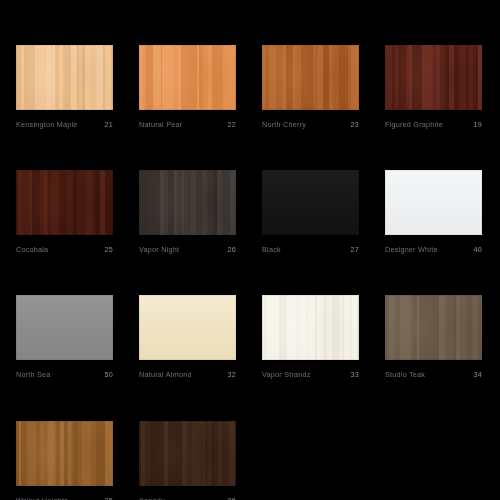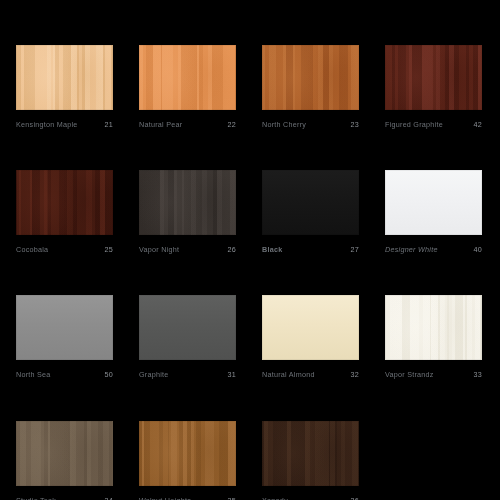--- a/index.html
+++ b/index.html
@@ -120,21 +120,21 @@
           <span class="swatch-code" style="color: rgb(138, 143, 149);">23</span>
         </div>
       </div>
       <div class="swatch-cell">
         <div class="swatch-chip" style="background: rgb(93, 36, 24);">
           <div class="grain" style="background-image: linear-gradient(90deg, rgb(93, 36, 24) 0%, rgb(93, 36, 24) 2.28%, rgb(93, 36, 24) 2.28%, rgb(93, 36, 24) 7.73%, rgb(63, 21, 13) 7.73%, rgb(63, 21, 13) 9.87%, rgb(93, 36, 24) 9.87%, rgb(93, 36, 24) 13.82%, rgb(63, 21, 13) 13.82%, rgb(63, 21, 13) 19.38%, rgb(63, 21, 13) 19.38%, rgb(63, 21, 13) 22%, rgb(93, 36, 24) 22%, rgb(93, 36, 24) 24.68%, rgb(121, 54, 42) 24.68%, rgb(121, 54, 42) 28%, rgb(63, 21, 13) 28%, rgb(63, 21, 13) 32.79%, rgb(63, 21, 13) 32.79%, rgb(63, 21, 13) 38.2%, rgb(121, 54, 42) 38.2%, rgb(121, 54, 42) 43.85%, rgb(121, 54, 42) 43.85%, rgb(121, 54, 42) 49.02%, rgb(93, 36, 24) 49.02%, rgb(93, 36, 24) 52.49%, rgb(121, 54, 42) 52.49%, rgb(121, 54, 42) 56.37%, rgb(93, 36, 24) 56.37%, rgb(93, 36, 24) 61.88%, rgb(63, 21, 13) 61.88%, rgb(63, 21, 13) 65.67%, rgb(121, 54, 42) 65.67%, rgb(121, 54, 42) 70.63%, rgb(63, 21, 13) 70.63%, rgb(63, 21, 13) 72.96%, rgb(63, 21, 13) 72.96%, rgb(63, 21, 13) 75.88%, rgb(93, 36, 24) 75.88%, rgb(93, 36, 24) 81.28%, rgb(93, 36, 24) 81.28%, rgb(93, 36, 24) 83.86%, rgb(63, 21, 13) 83.86%, rgb(63, 21, 13) 86.42%, rgb(93, 36, 24) 86.42%, rgb(93, 36, 24) 88.18%, rgb(93, 36, 24) 88.18%, rgb(93, 36, 24) 90.95%, rgb(63, 21, 13) 90.95%, rgb(63, 21, 13) 95.42%, rgb(121, 54, 42) 95.42%, rgb(121, 54, 42) 100%); opacity: 0.55;"></div>
           <div class="grain" style="background-image: radial-gradient(55% 120% at 32% 50%, rgba(121, 54, 42, 0.4) 0%, transparent 60%), radial-gradient(40% 130% at 72% 45%, rgba(63, 21, 13, 0.333) 0%, transparent 65%), linear-gradient(rgba(121, 54, 42, 0.133) 0%, transparent 35%, rgba(63, 21, 13, 0.133) 100%);"></div>
         </div>
         <div class="swatch-caption">
           <span class="swatch-name" style="color: rgb(109, 114, 120);">Figured Graphite</span>
-          <span class="swatch-code" style="color: rgb(138, 143, 149);">42</span>
+          <span class="swatch-code" style="color: rgb(138, 143, 149);">19</span>
         </div>
       </div>
       <div class="swatch-cell">
         <div class="swatch-chip" style="background: rgb(74, 29, 18);">
           <div class="grain" style="background-image: linear-gradient(90deg, rgb(48, 15, 9) 0%, rgb(48, 15, 9) 1.43%, rgb(74, 29, 18) 1.43%, rgb(74, 29, 18) 2.8%, rgb(99, 41, 27) 2.8%, rgb(99, 41, 27) 5.26%, rgb(74, 29, 18) 5.26%, rgb(74, 29, 18) 8.49%, rgb(74, 29, 18) 8.49%, rgb(74, 29, 18) 13.96%, rgb(99, 41, 27) 13.96%, rgb(99, 41, 27) 16.66%, rgb(48, 15, 9) 16.66%, rgb(48, 15, 9) 19.92%, rgb(48, 15, 9) 19.92%, rgb(48, 15, 9) 24.82%, rgb(74, 29, 18) 24.82%, rgb(74, 29, 18) 28.86%, rgb(99, 41, 27) 28.86%, rgb(99, 41, 27) 32.1%, rgb(74, 29, 18) 32.1%, rgb(74, 29, 18) 33.49%, rgb(48, 15, 9) 33.49%, rgb(48, 15, 9) 36.51%, rgb(74, 29, 18) 36.51%, rgb(74, 29, 18) 41.41%, rgb(74, 29, 18) 41.41%, rgb(74, 29, 18) 43.3%, rgb(74, 29, 18) 43.3%, rgb(74, 29, 18) 44.68%, rgb(48, 15, 9) 44.68%, rgb(48, 15, 9) 49.45%, rgb(48, 15, 9) 49.45%, rgb(48, 15, 9) 52.36%, rgb(74, 29, 18) 52.36%, rgb(74, 29, 18) 58.4%, rgb(48, 15, 9) 58.4%, rgb(48, 15, 9) 63.01%, rgb(74, 29, 18) 63.01%, rgb(74, 29, 18) 69.2%, rgb(74, 29, 18) 69.2%, rgb(74, 29, 18) 72.34%, rgb(99, 41, 27) 72.34%, rgb(99, 41, 27) 78.47%, rgb(74, 29, 18) 78.47%, rgb(74, 29, 18) 81.54%, rgb(48, 15, 9) 81.54%, rgb(48, 15, 9) 86.36%, rgb(99, 41, 27) 86.36%, rgb(99, 41, 27) 92.23%, rgb(48, 15, 9) 92.23%, rgb(48, 15, 9) 97.91%, rgb(48, 15, 9) 97.91%, rgb(48, 15, 9) 100%); opacity: 0.55;"></div>
           <div class="grain" style="background-image: radial-gradient(55% 120% at 32% 50%, rgba(99, 41, 27, 0.4) 0%, transparent 60%), radial-gradient(40% 130% at 72% 45%, rgba(48, 15, 9, 0.333) 0%, transparent 65%), linear-gradient(rgba(99, 41, 27, 0.133) 0%, transparent 35%, rgba(48, 15, 9, 0.133) 100%);"></div>
         </div>
         <div class="swatch-caption">
           <span class="swatch-name" style="color: rgb(109, 114, 120); text-align: center;">Cocobala</span>
           <span class="swatch-code" style="color: rgb(138, 143, 149);">25</span>
@@ -148,49 +148,40 @@
         <div class="swatch-caption">
           <span class="swatch-name" style="color: rgb(109, 114, 120);">Vapor Night</span>
           <span class="swatch-code" style="color: rgb(138, 143, 149);">26</span>
         </div>
       </div>
       <div class="swatch-cell">
         <div class="swatch-chip" style="background: rgb(23, 23, 23);">
           <div class="grain" style="background-image: linear-gradient(rgb(29, 29, 29) 0%, rgb(23, 23, 23) 45%, rgb(17, 17, 17) 100%); opacity: 0.85;"></div>
         </div>
         <div class="swatch-caption">
-          <span class="swatch-name" style="color: rgb(109, 114, 120); font-weight: bold;">Black</span>
+          <span class="swatch-name" style="color: rgb(109, 114, 120);">Black</span>
           <span class="swatch-code" style="color: rgb(138, 143, 149);">27</span>
         </div>
       </div>
       <div class="swatch-cell">
         <div class="swatch-chip" style="background: rgb(240, 241, 243);">
           <div class="grain" style="background-image: linear-gradient(rgb(246, 247, 248) 0%, rgb(240, 241, 243) 45%, rgb(233, 234, 236) 100%); opacity: 0.85;"></div>
         </div>
         <div class="swatch-caption">
-          <span class="swatch-name" style="color: rgb(109, 114, 120); font-style: italic;">Designer White</span>
+          <span class="swatch-name" style="color: rgb(109, 114, 120);">Designer White</span>
           <span class="swatch-code" style="color: rgb(138, 143, 149);">40</span>
         </div>
       </div>
       <div class="swatch-cell">
         <div class="swatch-chip" style="background: rgb(141, 141, 141);">
           <div class="grain" style="background-image: linear-gradient(rgb(151, 151, 151) 0%, rgb(141, 141, 141) 45%, rgb(132, 132, 132) 100%); opacity: 0.85;"></div>
         </div>
         <div class="swatch-caption">
           <span class="swatch-name" style="color: rgb(109, 114, 120);">North Sea</span>
           <span class="swatch-code" style="color: rgb(138, 143, 149);">50</span>
-        </div>
-      </div>
-      <div class="swatch-cell">
-        <div class="swatch-chip" style="background: rgb(87, 88, 87);">
-          <div class="grain" style="background-image: linear-gradient(rgb(96, 97, 96) 0%, rgb(87, 88, 87) 45%, rgb(79, 80, 79) 100%); opacity: 0.85;"></div>
-        </div>
-        <div class="swatch-caption">
-          <span class="swatch-name" style="color: rgb(109, 114, 120);">Graphite</span>
-          <span class="swatch-code" style="color: rgb(138, 143, 149);">31</span>
         </div>
       </div>
       <div class="swatch-cell">
         <div class="swatch-chip" style="background: rgb(240, 228, 196);">
           <div class="grain" style="background-image: linear-gradient(rgb(246, 236, 210) 0%, rgb(240, 228, 196) 45%, rgb(232, 219, 183) 100%); opacity: 0.85;"></div>
         </div>
         <div class="swatch-caption">
           <span class="swatch-name" style="color: rgb(109, 114, 120);">Natural Almond</span>
           <span class="swatch-code" style="color: rgb(138, 143, 149);">32</span>
         </div>

